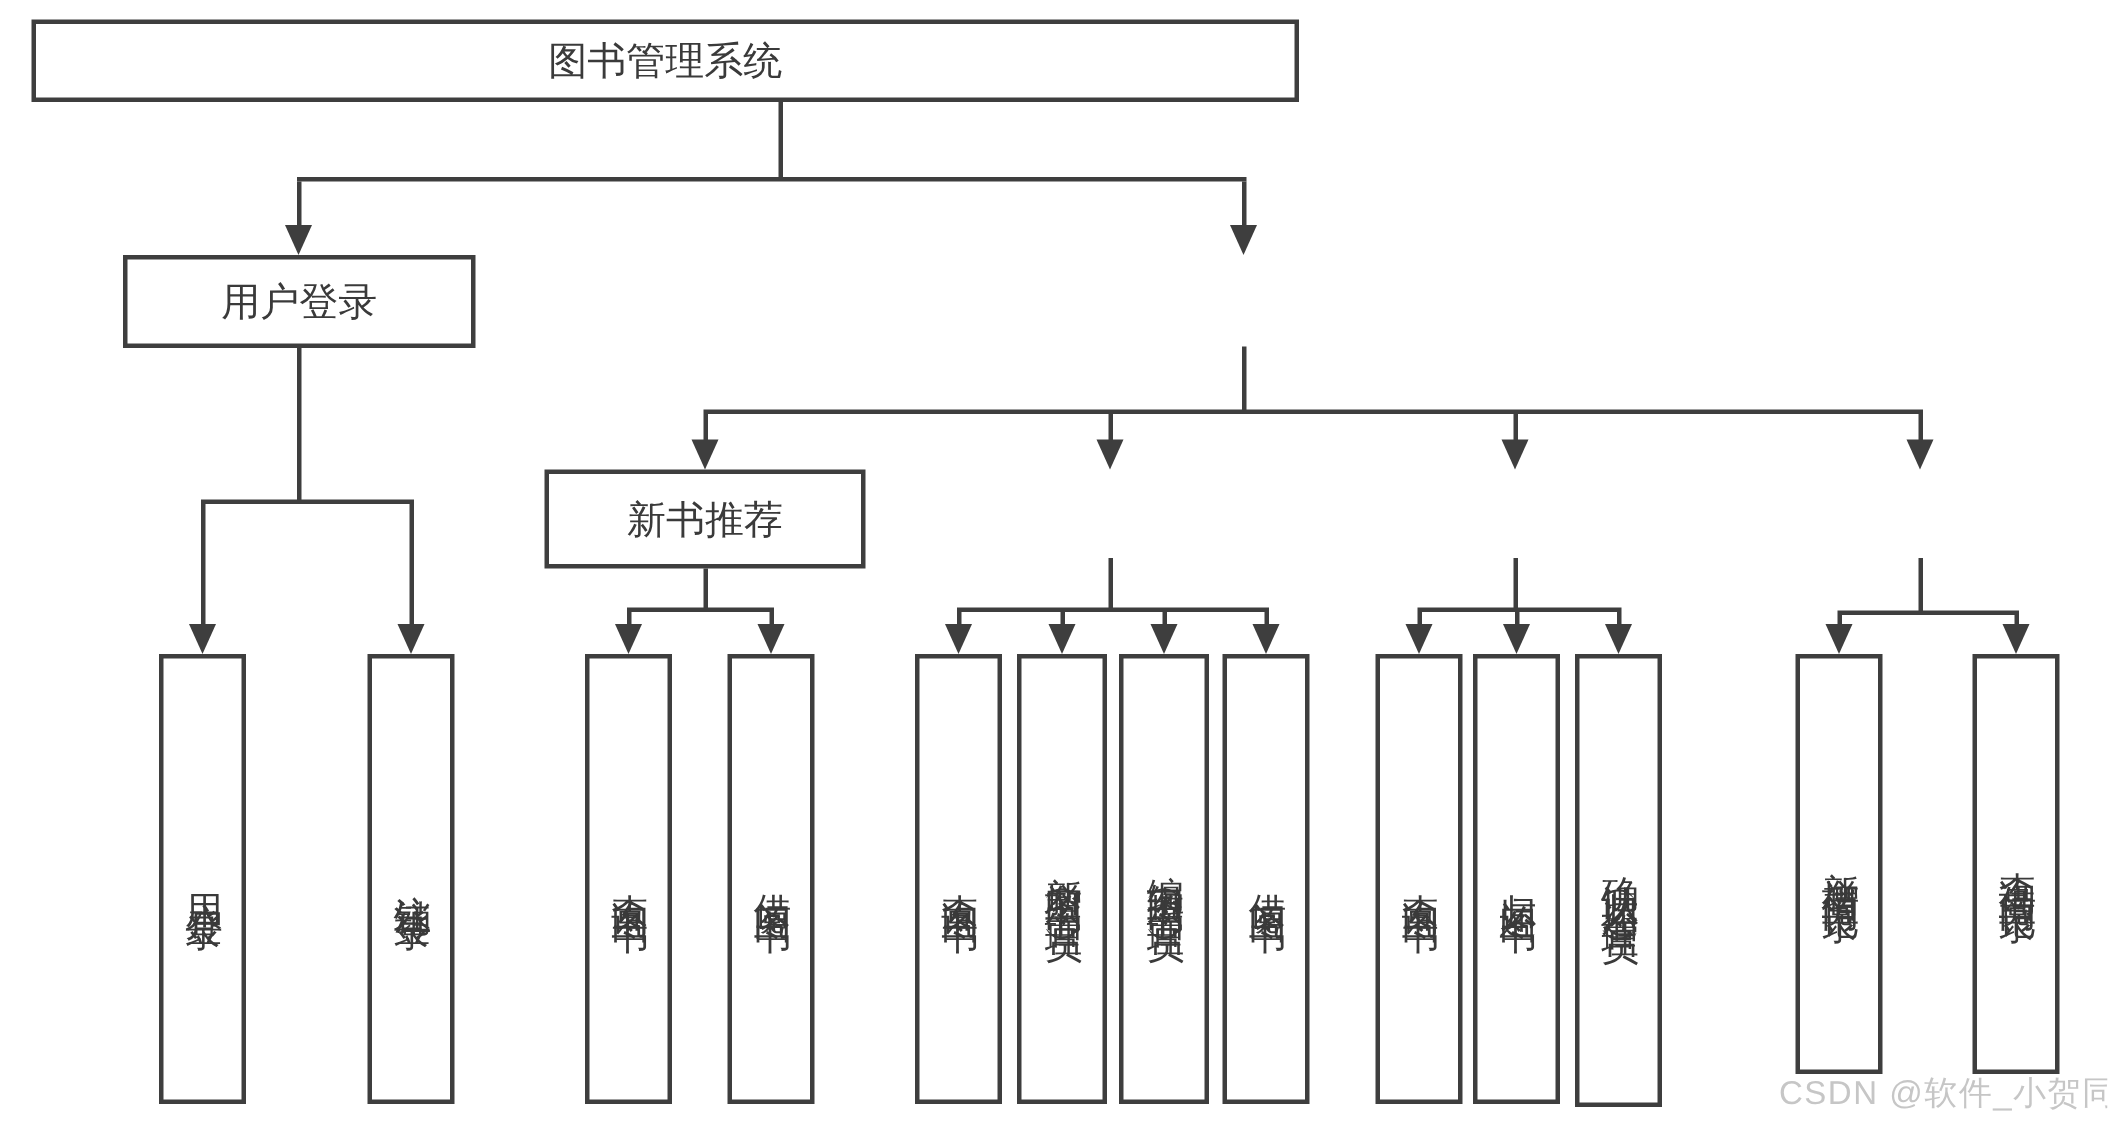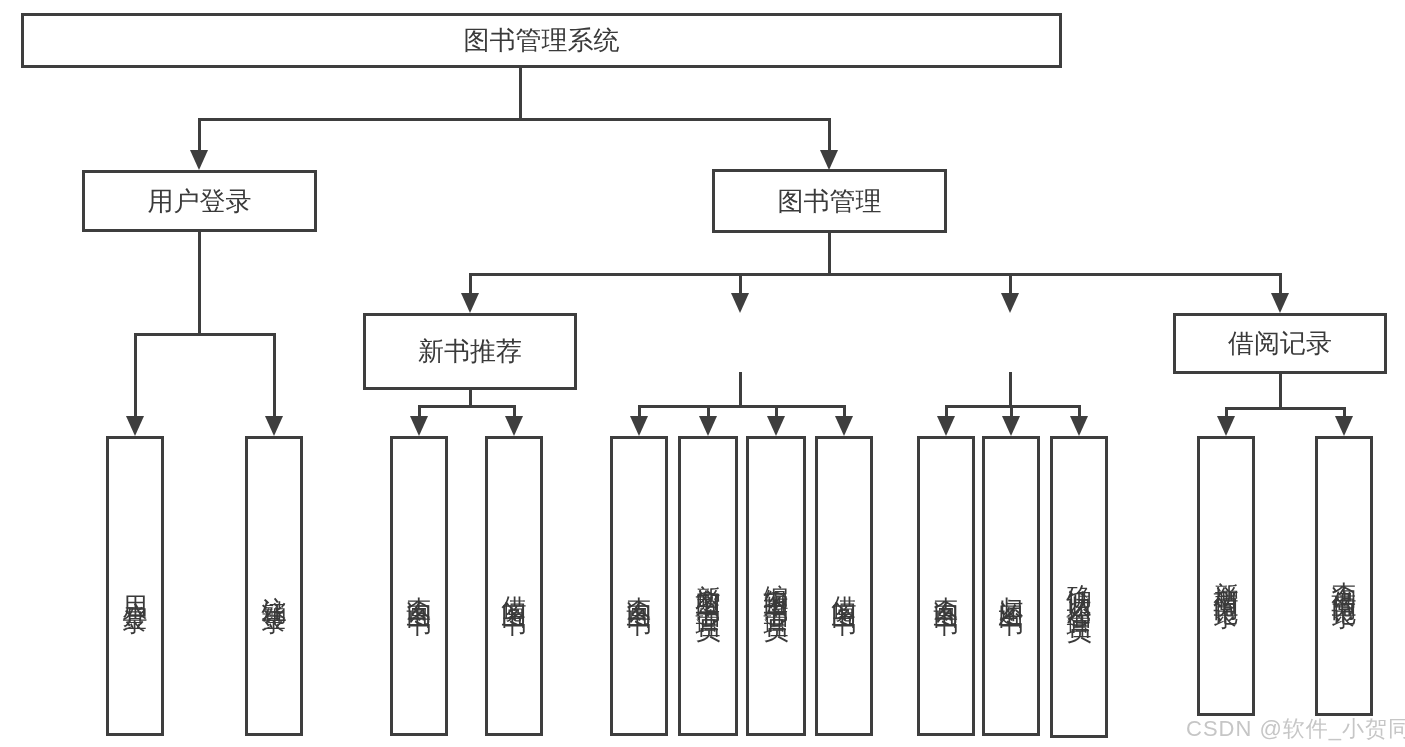--- a/index.html
+++ b/index.html
@@ -105,36 +105,30 @@
       <div class="cline" style="left: 1010px; top: 408px; width: 3px; height: 12px; background: rgb(62, 62, 62);"></div>
       <div class="chead" style="left: 1002px; top: 416px; border-top: 20px solid rgb(62, 62, 62);"></div>
       <div class="cline" style="left: 1078px; top: 408px; width: 3px; height: 12px; background: rgb(62, 62, 62);"></div>
       <div class="chead" style="left: 1070px; top: 416px; border-top: 20px solid rgb(62, 62, 62);"></div>
       <div class="cline" style="left: 1225px; top: 410px; width: 3px; height: 10px; background: rgb(62, 62, 62);"></div>
       <div class="chead" style="left: 1217px; top: 416px; border-top: 20px solid rgb(62, 62, 62);"></div>
       <div class="cline" style="left: 1343px; top: 410px; width: 3px; height: 10px; background: rgb(62, 62, 62);"></div>
       <div class="chead" style="left: 1335px; top: 416px; border-top: 20px solid rgb(62, 62, 62);"></div>
     </div>
 
-  <div class="hbox" style="left: 21px; top: 13px; width: 1041px; height: 55px; border-color: rgb(62, 62, 62);">
+  <div class="hbox" style="left: 21px; top: 13px; width: 845px; height: 55px; border-color: rgb(62, 62, 62);">
     <span class="lbl" style="color: rgb(58, 58, 58);">图书管理系统</span>
   </div>
 
   <div class="hbox" style="left: 82px; top: 170px; width: 235px; height: 62px; border-color: rgb(62, 62, 62);">
     <span class="lbl" style="color: rgb(58, 58, 58);">用户登录</span>
   </div>
-  <div class="hbox" style="left: 712px; top: 169px; width: 235px; height: 64px; border-color: rgb(62, 62, 62);">
-    <span class="lbl" style="color: rgb(58, 58, 58);">图书管理</span>
-  </div>
 
-  <div class="hbox" style="left: 363px; top: 313px; width: 214px; height: 77px; border-color: rgb(62, 62, 62);">
+  <div class="hbox" style="left: 363px; top: 313px; width: 214px; height: 66px; border-color: rgb(62, 62, 62);">
     <span class="lbl" style="color: rgb(58, 58, 58);">新书推荐</span>
-  </div>
-  <div class="hbox" style="left: 1173px; top: 313px; width: 214px; height: 61px; border-color: rgb(62, 62, 62);">
-    <span class="lbl" style="color: rgb(58, 58, 58);">借阅记录</span>
   </div>
 
   <div class="vbox" style="left: 106px; top: 436px; width: 58px; height: 300px; border-color: rgb(62, 62, 62);">
     <span class="vlbl" style="color: rgb(58, 58, 58);">用户登录</span>
   </div>
   <div class="vbox" style="left: 245px; top: 436px; width: 58px; height: 300px; border-color: rgb(62, 62, 62);">
     <span class="vlbl" style="color: rgb(58, 58, 58);">注销登录</span>
   </div>
 
   <div class="vbox" style="left: 390px; top: 436px; width: 58px; height: 300px; border-color: rgb(62, 62, 62);">

